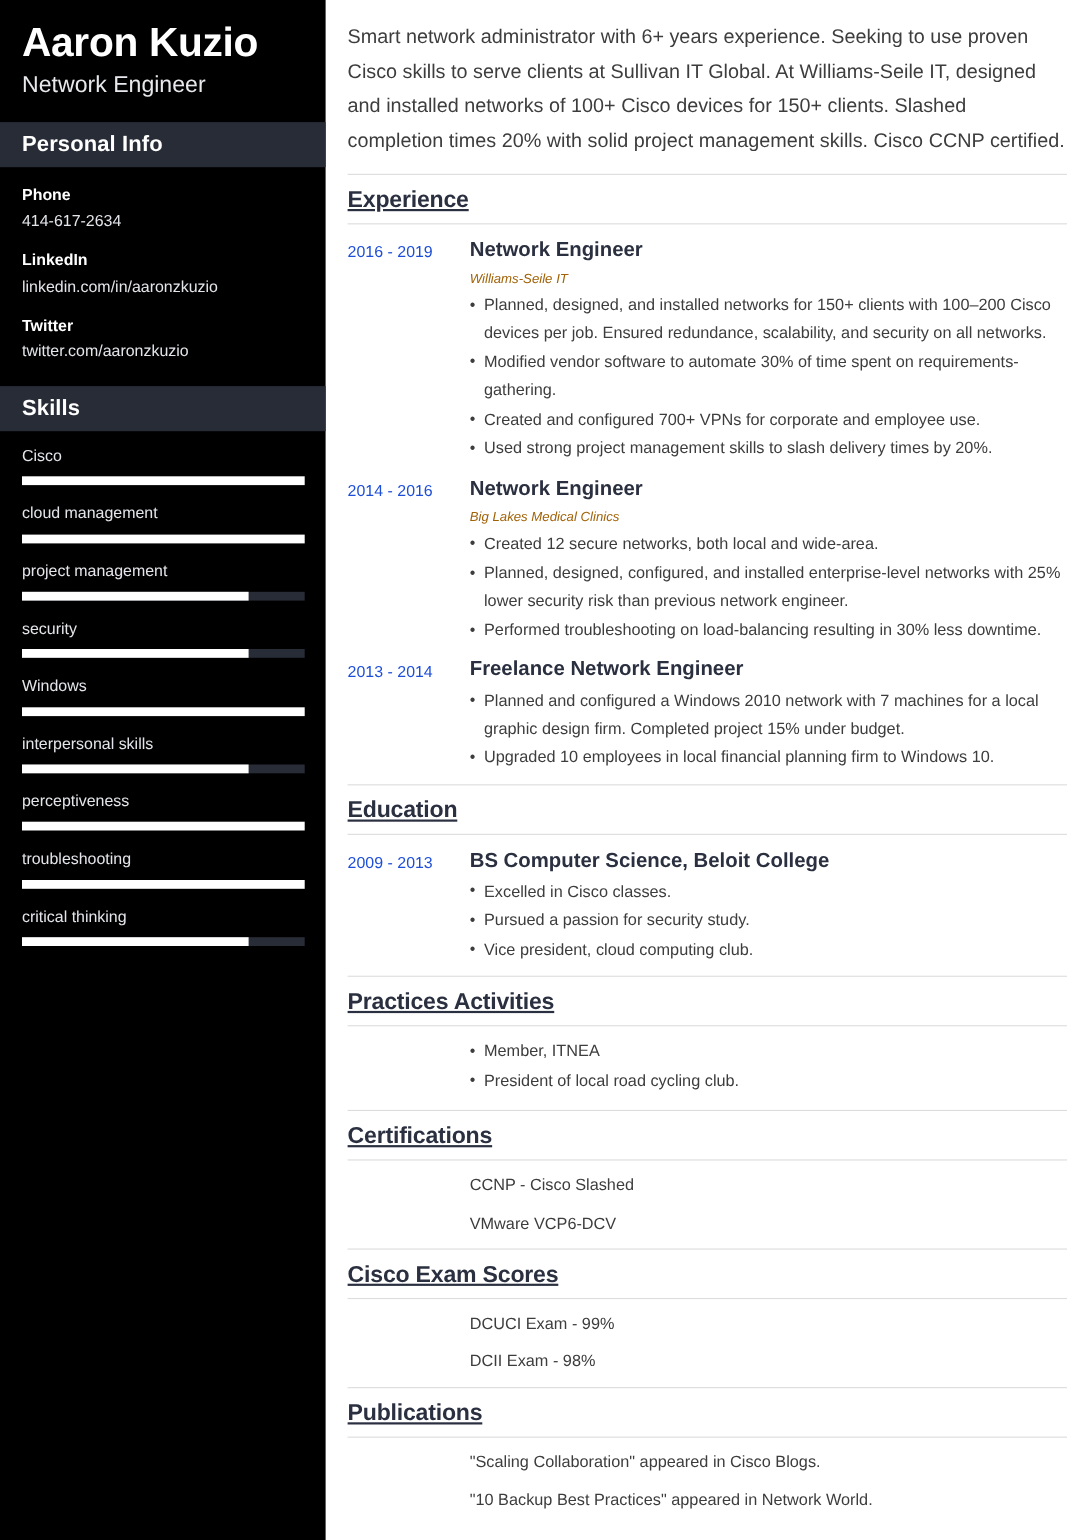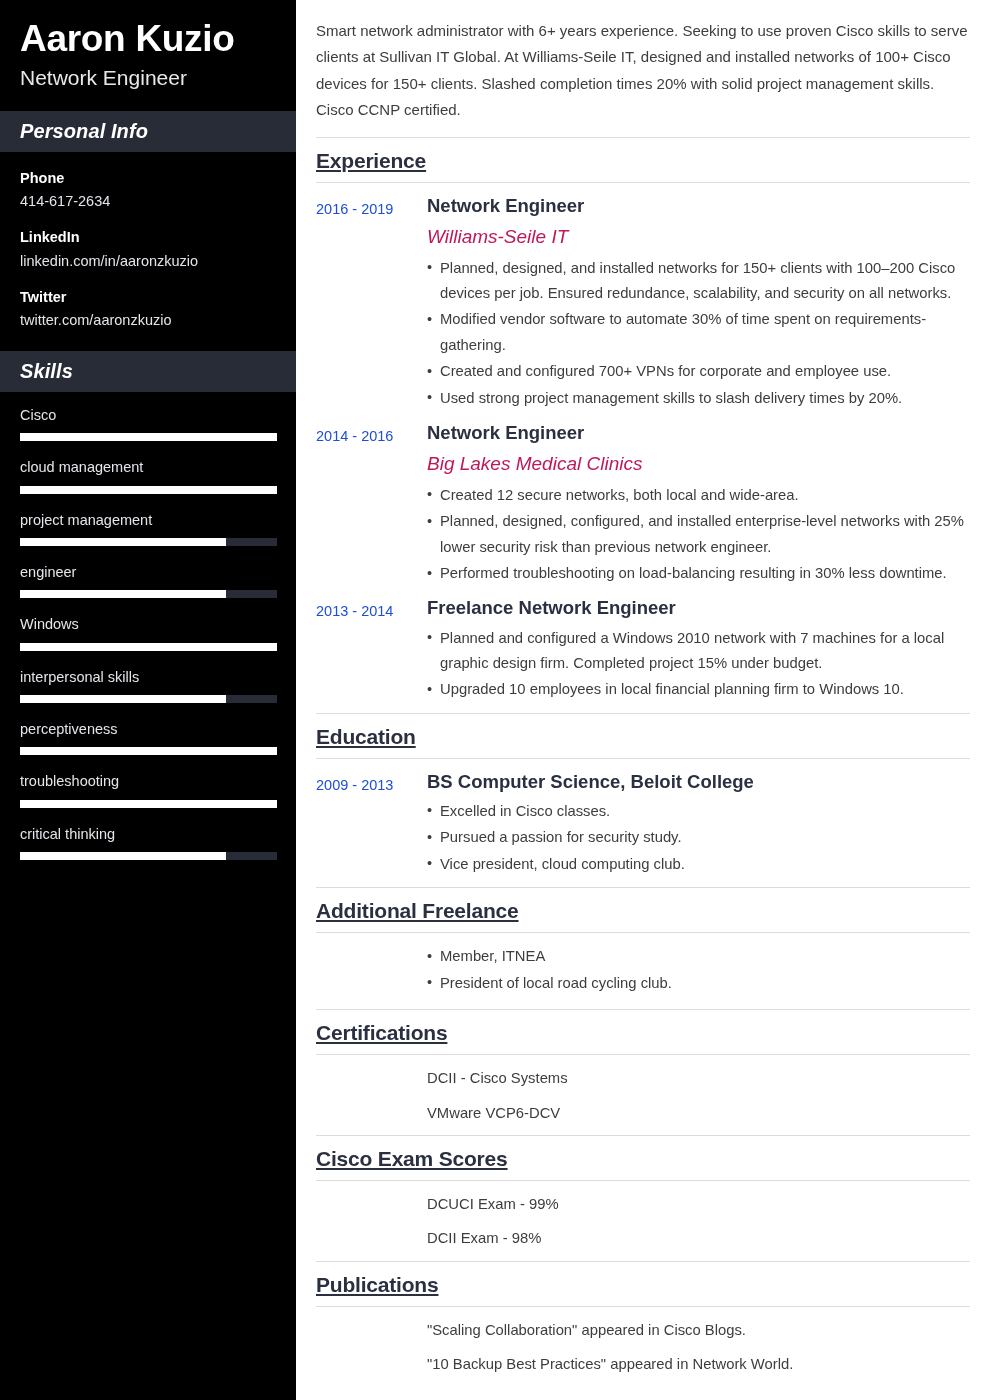--- a/index.html
+++ b/index.html
@@ -56,21 +56,20 @@
     display: flex;
     align-items: center;
     padding: 0 20px;
   }
 
   .side-band-text {
     font-size: 20px;
     font-weight: bold;
     color: #ffffff;
     letter-spacing: 0.1px;
-    font-style: italic;
   }
 
   .side-body {
     padding: 16px 20px 0 20px;
   }
 
   .info-item { margin-bottom: 14px; }
   .info-item:last-child { margin-bottom: 0; }
 
   .info-label {
@@ -114,21 +113,21 @@
 
   
   .main {
     flex: 1 1 auto;
     padding: 18px 20px 0 20px;
     background: #ffffff;
     min-width: 0;
   }
 
   .summary {
-    font-size: 15px;
+    font-size: 18px;
     line-height: 1.75;
     color: #3d3d3d;
     padding: 0 2px 0 0;
     margin-bottom: 14px;
   }
 
   .section { margin-bottom: 0; }
 
   .section-head {
     border-top: 1px solid #dcdcdc;
@@ -168,23 +167,23 @@
 
   .entry-role {
     font-size: 18.5px;
     font-weight: bold;
     color: #2b3040;
     line-height: 1.3;
     margin-bottom: 5px;
   }
 
   .entry-org {
-    font-size: 19px;
+    font-size: 12px;
     font-style: italic;
-    color: #be185d;
+    color: #a16207;
     line-height: 1.5;
     margin-bottom: 4px;
   }
 
   .bullets { list-style: none; }
 
   .bullets li {
     position: relative;
     font-size: 14.8px;
     line-height: 1.72;
@@ -276,21 +275,21 @@
           <div class="skill-fill" style="width: 100%;"></div>
         </div>
       </div>
       <div class="skill">
         <div class="skill-name">project management</div>
         <div class="skill-track">
           <div class="skill-fill" style="width: 80%;"></div>
         </div>
       </div>
       <div class="skill">
-        <div class="skill-name">engineer</div>
+        <div class="skill-name">security</div>
         <div class="skill-track">
           <div class="skill-fill" style="width: 80%;"></div>
         </div>
       </div>
       <div class="skill">
         <div class="skill-name">Windows</div>
         <div class="skill-track">
           <div class="skill-fill" style="width: 100%;"></div>
         </div>
       </div>
@@ -387,40 +386,40 @@
               <li>Pursued a passion for security study.</li>
               <li>Vice president, cloud computing club.</li>
             </ul>
           </div>
         </div>
       </div>
     </section>
 
     <section class="section">
       <div class="section-head">
-        <h2 class="section-title">Additional Freelance</h2>
+        <h2 class="section-title">Practices Activities</h2>
       </div>
       <div class="nodate-bullets">
         <div class="plain-spacer"></div>
         <ul class="bullets">
           <li>Member, ITNEA</li>
           <li>President of local road cycling club.</li>
         </ul>
       </div>
       <div class="tail-pad"></div>
     </section>
 
     <section class="section">
       <div class="section-head">
         <h2 class="section-title">Certifications</h2>
       </div>
       <div class="plain-lines">
         <div class="plain-row">
           <div class="plain-spacer"></div>
-          <div class="plain-text">DCII - Cisco Systems</div>
+          <div class="plain-text">CCNP - Cisco Slashed</div>
         </div>
         <div class="plain-row">
           <div class="plain-spacer"></div>
           <div class="plain-text">VMware VCP6-DCV</div>
         </div>
       </div>
     </section>
 
     <section class="section">
       <div class="section-head">

